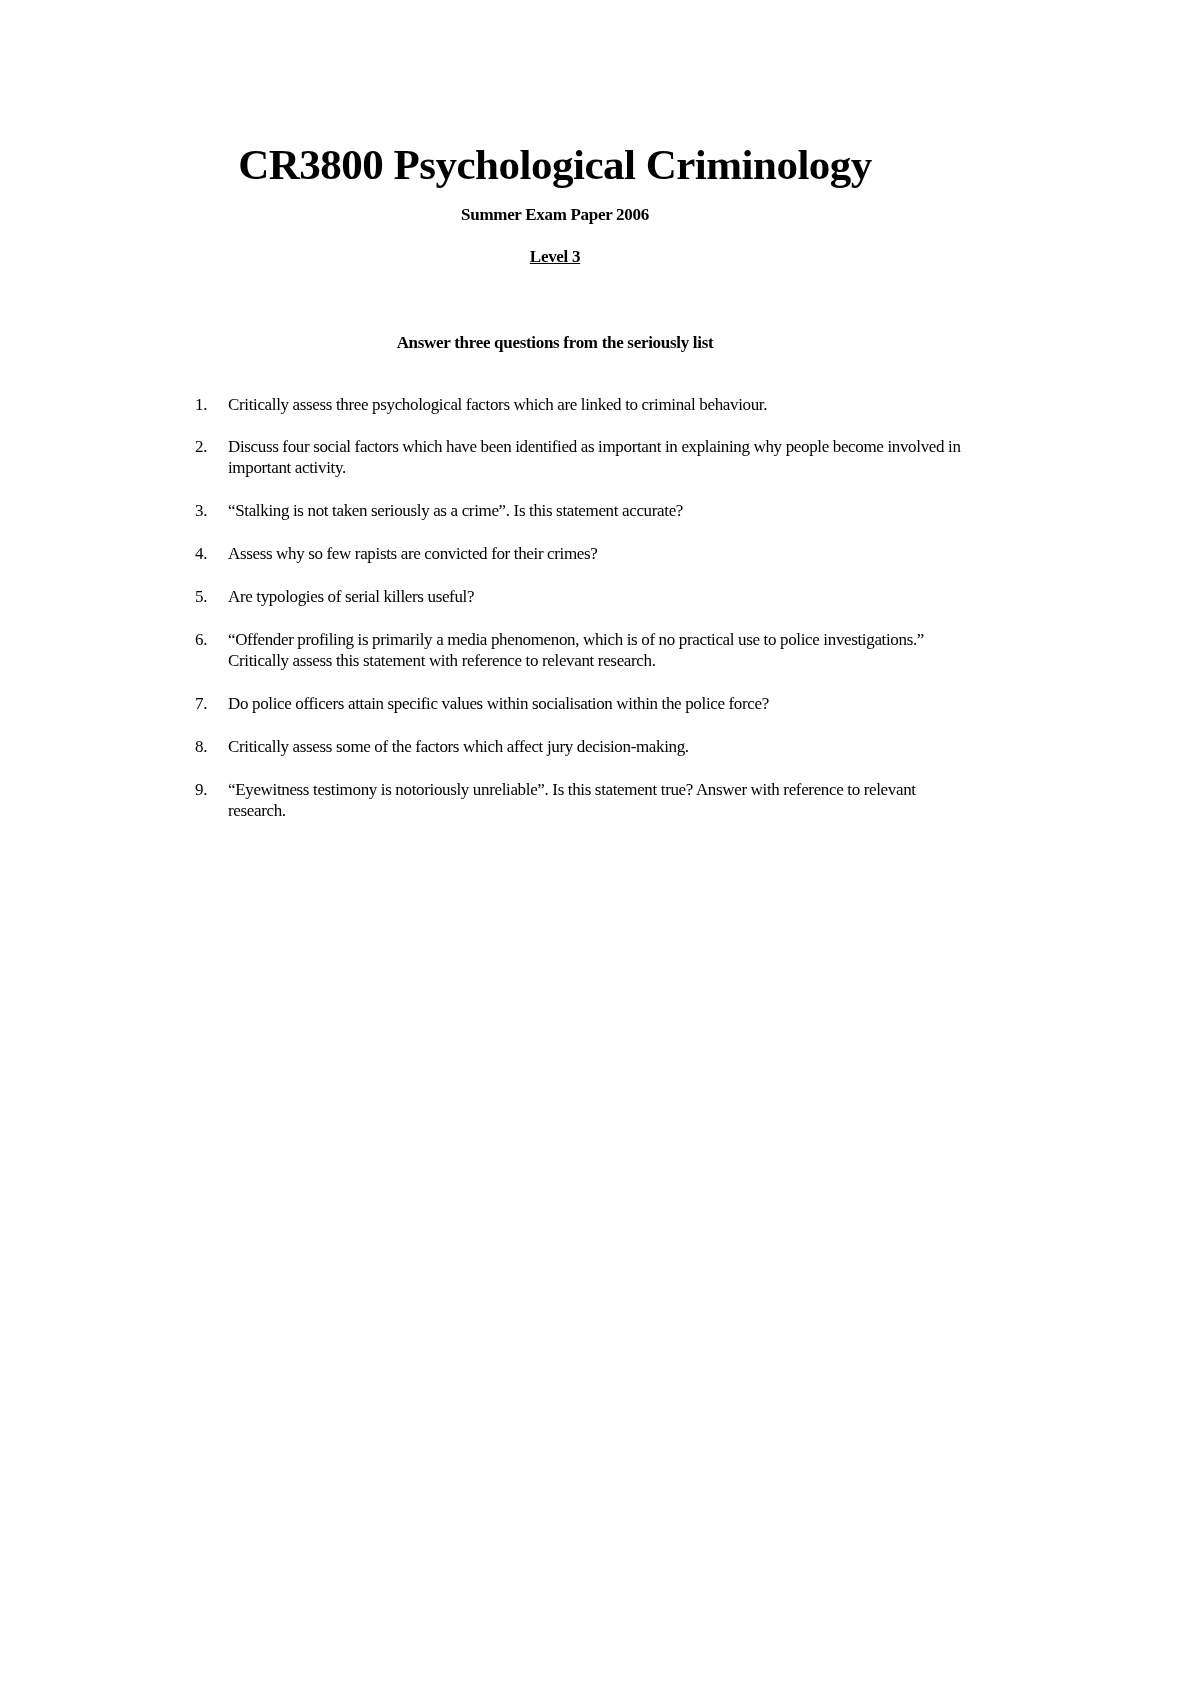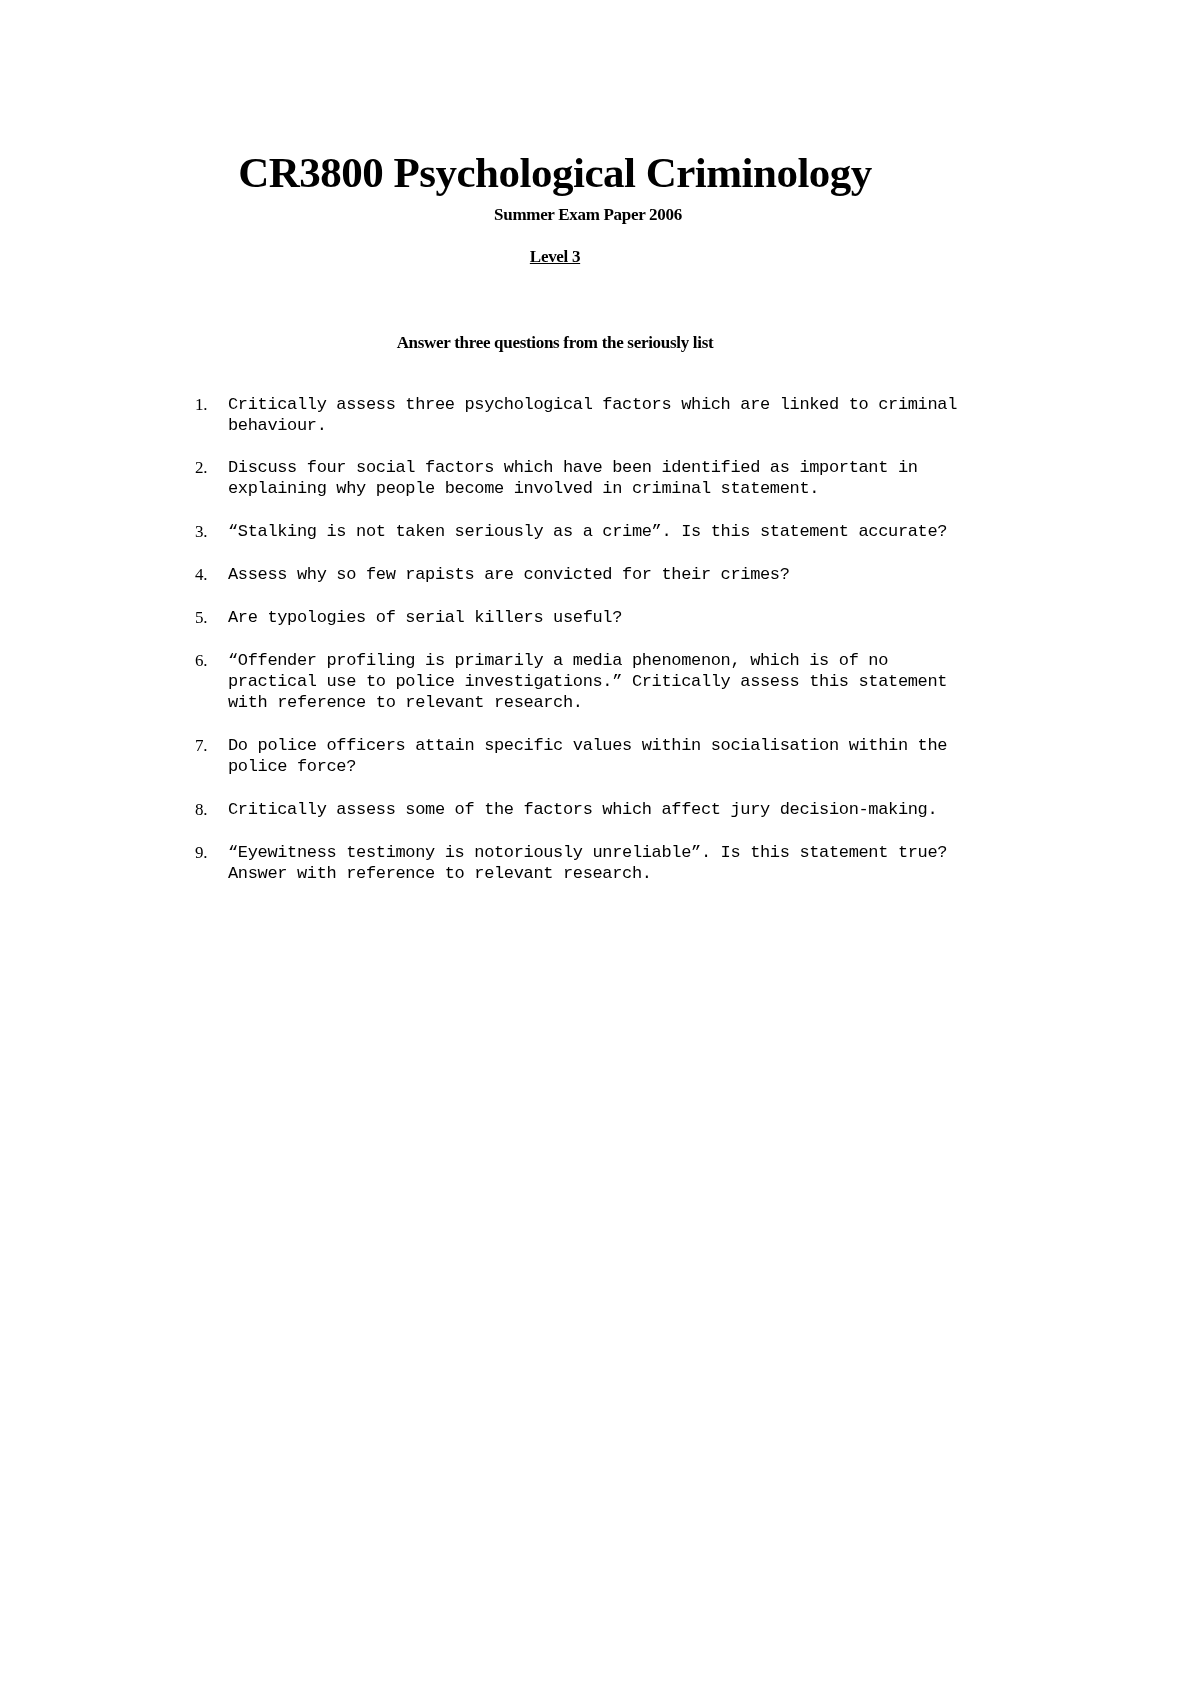--- a/index.html
+++ b/index.html
@@ -20,40 +20,40 @@
       left: 0;
       top: 0;
       width: 1200px;
       height: 1698px;
       background: #ffffff;
     }
     .title {
       position: absolute;
       left: 0;
       width: 1110px;
-      top: 148px;
+      top: 140px;
       text-align: center;
       font-size: 43px;
       font-weight: bold;
       letter-spacing: -0.5px;
       line-height: 50px;
       margin: 0;
     }
     .sub {
       position: absolute;
       left: 0;
       width: 1110px;
       text-align: center;
       font-size: 17px;
       font-weight: bold;
       line-height: 22px;
       letter-spacing: -0.3px;
       margin: 0;
     }
-    .sub.s1 { top: 204px; margin-left: 33px; }
+    .sub.s1 { top: 204px; }
     .sub.s2 { top: 246px; text-decoration: underline; }
     .sub.s3 { top: 289px; }
     .sub.s4 { top: 332px; }
 
     .questions {
       position: absolute;
       left: 195px;
       top: 394px;
       width: 780px;
       margin: 0;
@@ -67,40 +67,39 @@
       font-size: 17px;
       line-height: 21px;
       letter-spacing: -0.35px;
     }
     .q-num {
       width: 33px;
       flex: 0 0 33px;
     }
     .q-text {
       flex: 1 1 auto;
-      font-family: Liberation Mono, monospace;
     }
   </style>
 </head>
 <body>
 
 <div class="page">
   <h1 class="title">CR3800 Psychological Criminology</h1>
   <p class="sub s1">Summer Exam Paper 2006</p>
   <p class="sub s2">Level 3</p>
   <p class="sub s4">Answer three questions from the seriously list</p>
 
   <ol class="questions">
     <li class="q" style="margin-top:0px;">
       <span class="q-num">1.</span>
       <span class="q-text">Critically assess three psychological factors which are linked to criminal behaviour.</span>
     </li>
     <li class="q" style="margin-top:21px;">
       <span class="q-num">2.</span>
-      <span class="q-text">Discuss four social factors which have been identified as important in explaining why people become involved in criminal statement.</span>
+      <span class="q-text">Discuss four social factors which have been identified as important in explaining why people become involved in important activity.</span>
     </li>
     <li class="q" style="margin-top:22px;">
       <span class="q-num">3.</span>
       <span class="q-text">“Stalking is not taken seriously as a crime”. Is this statement accurate?</span>
     </li>
     <li class="q" style="margin-top:22px;">
       <span class="q-num">4.</span>
       <span class="q-text">Assess why so few rapists are convicted for their crimes?</span>
     </li>
     <li class="q" style="margin-top:22px;">

